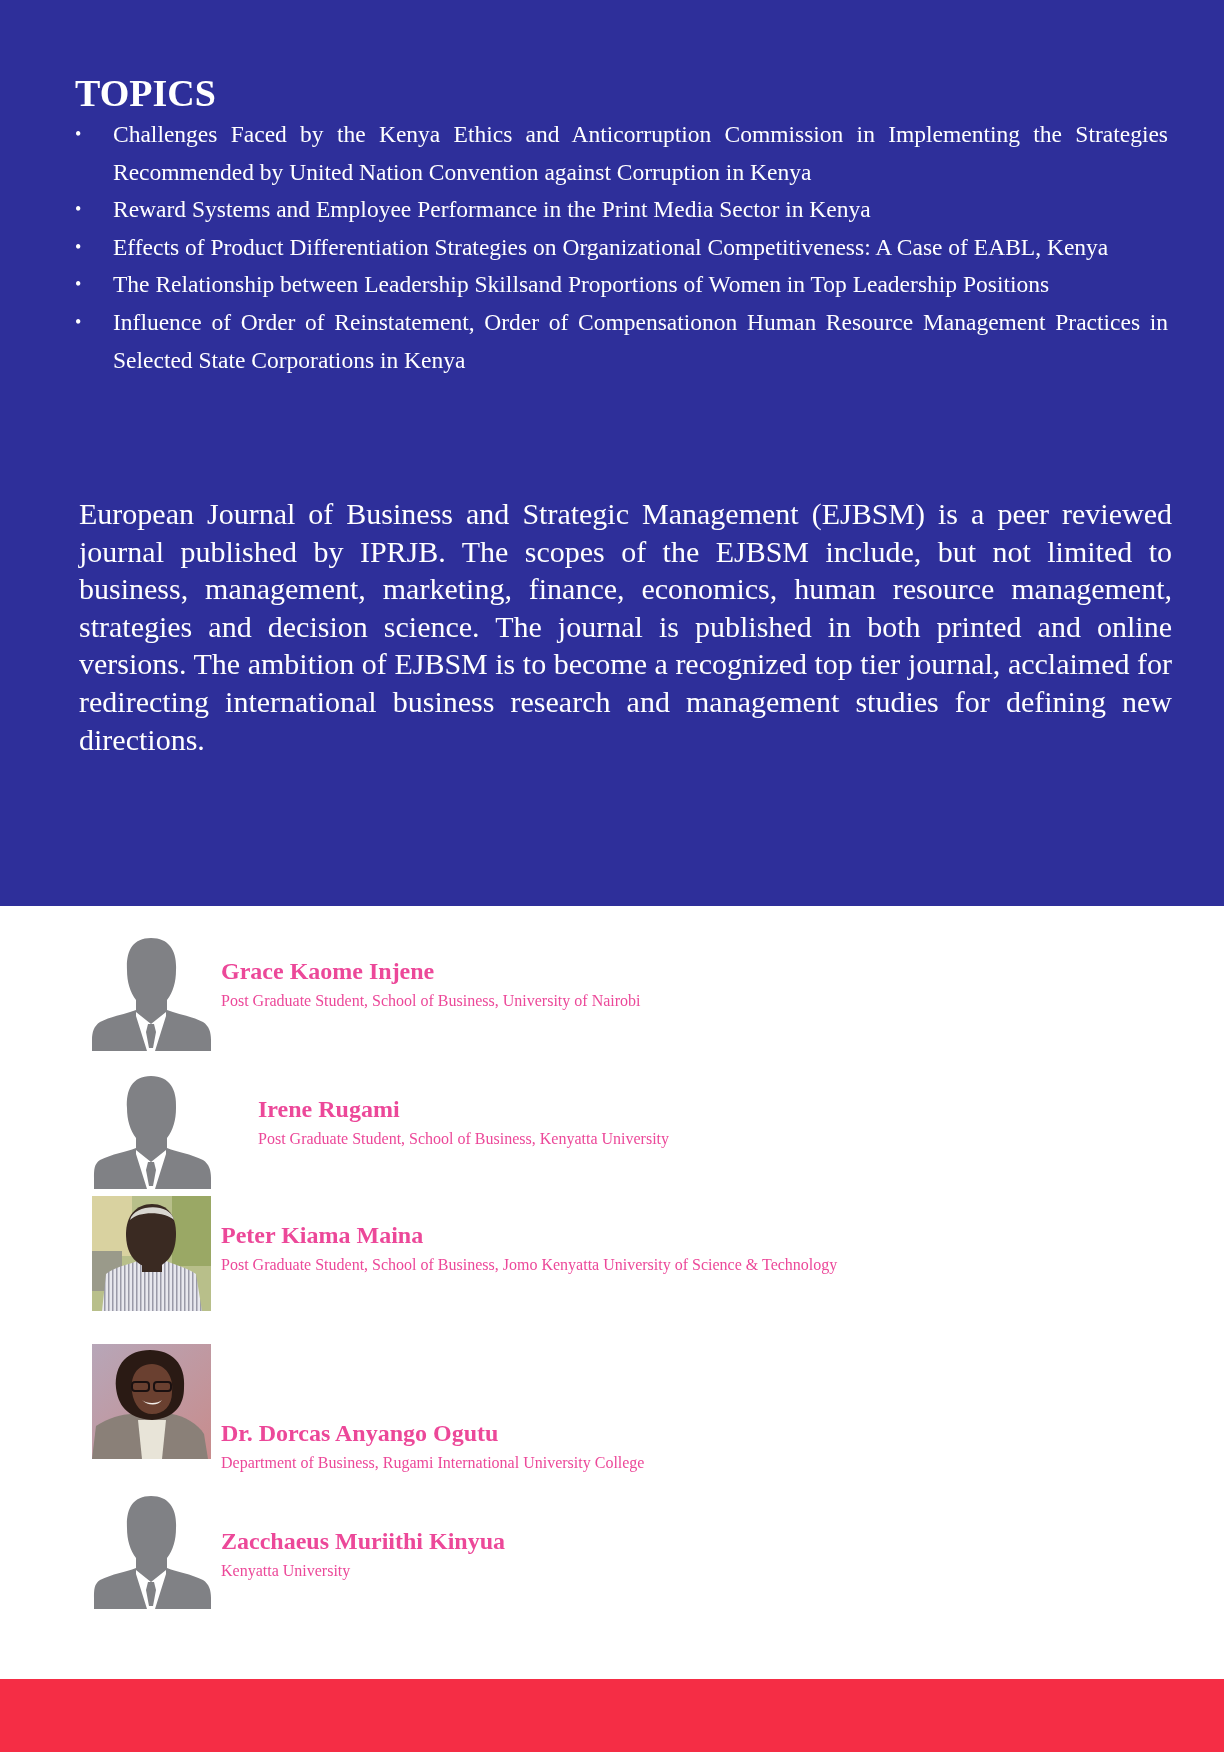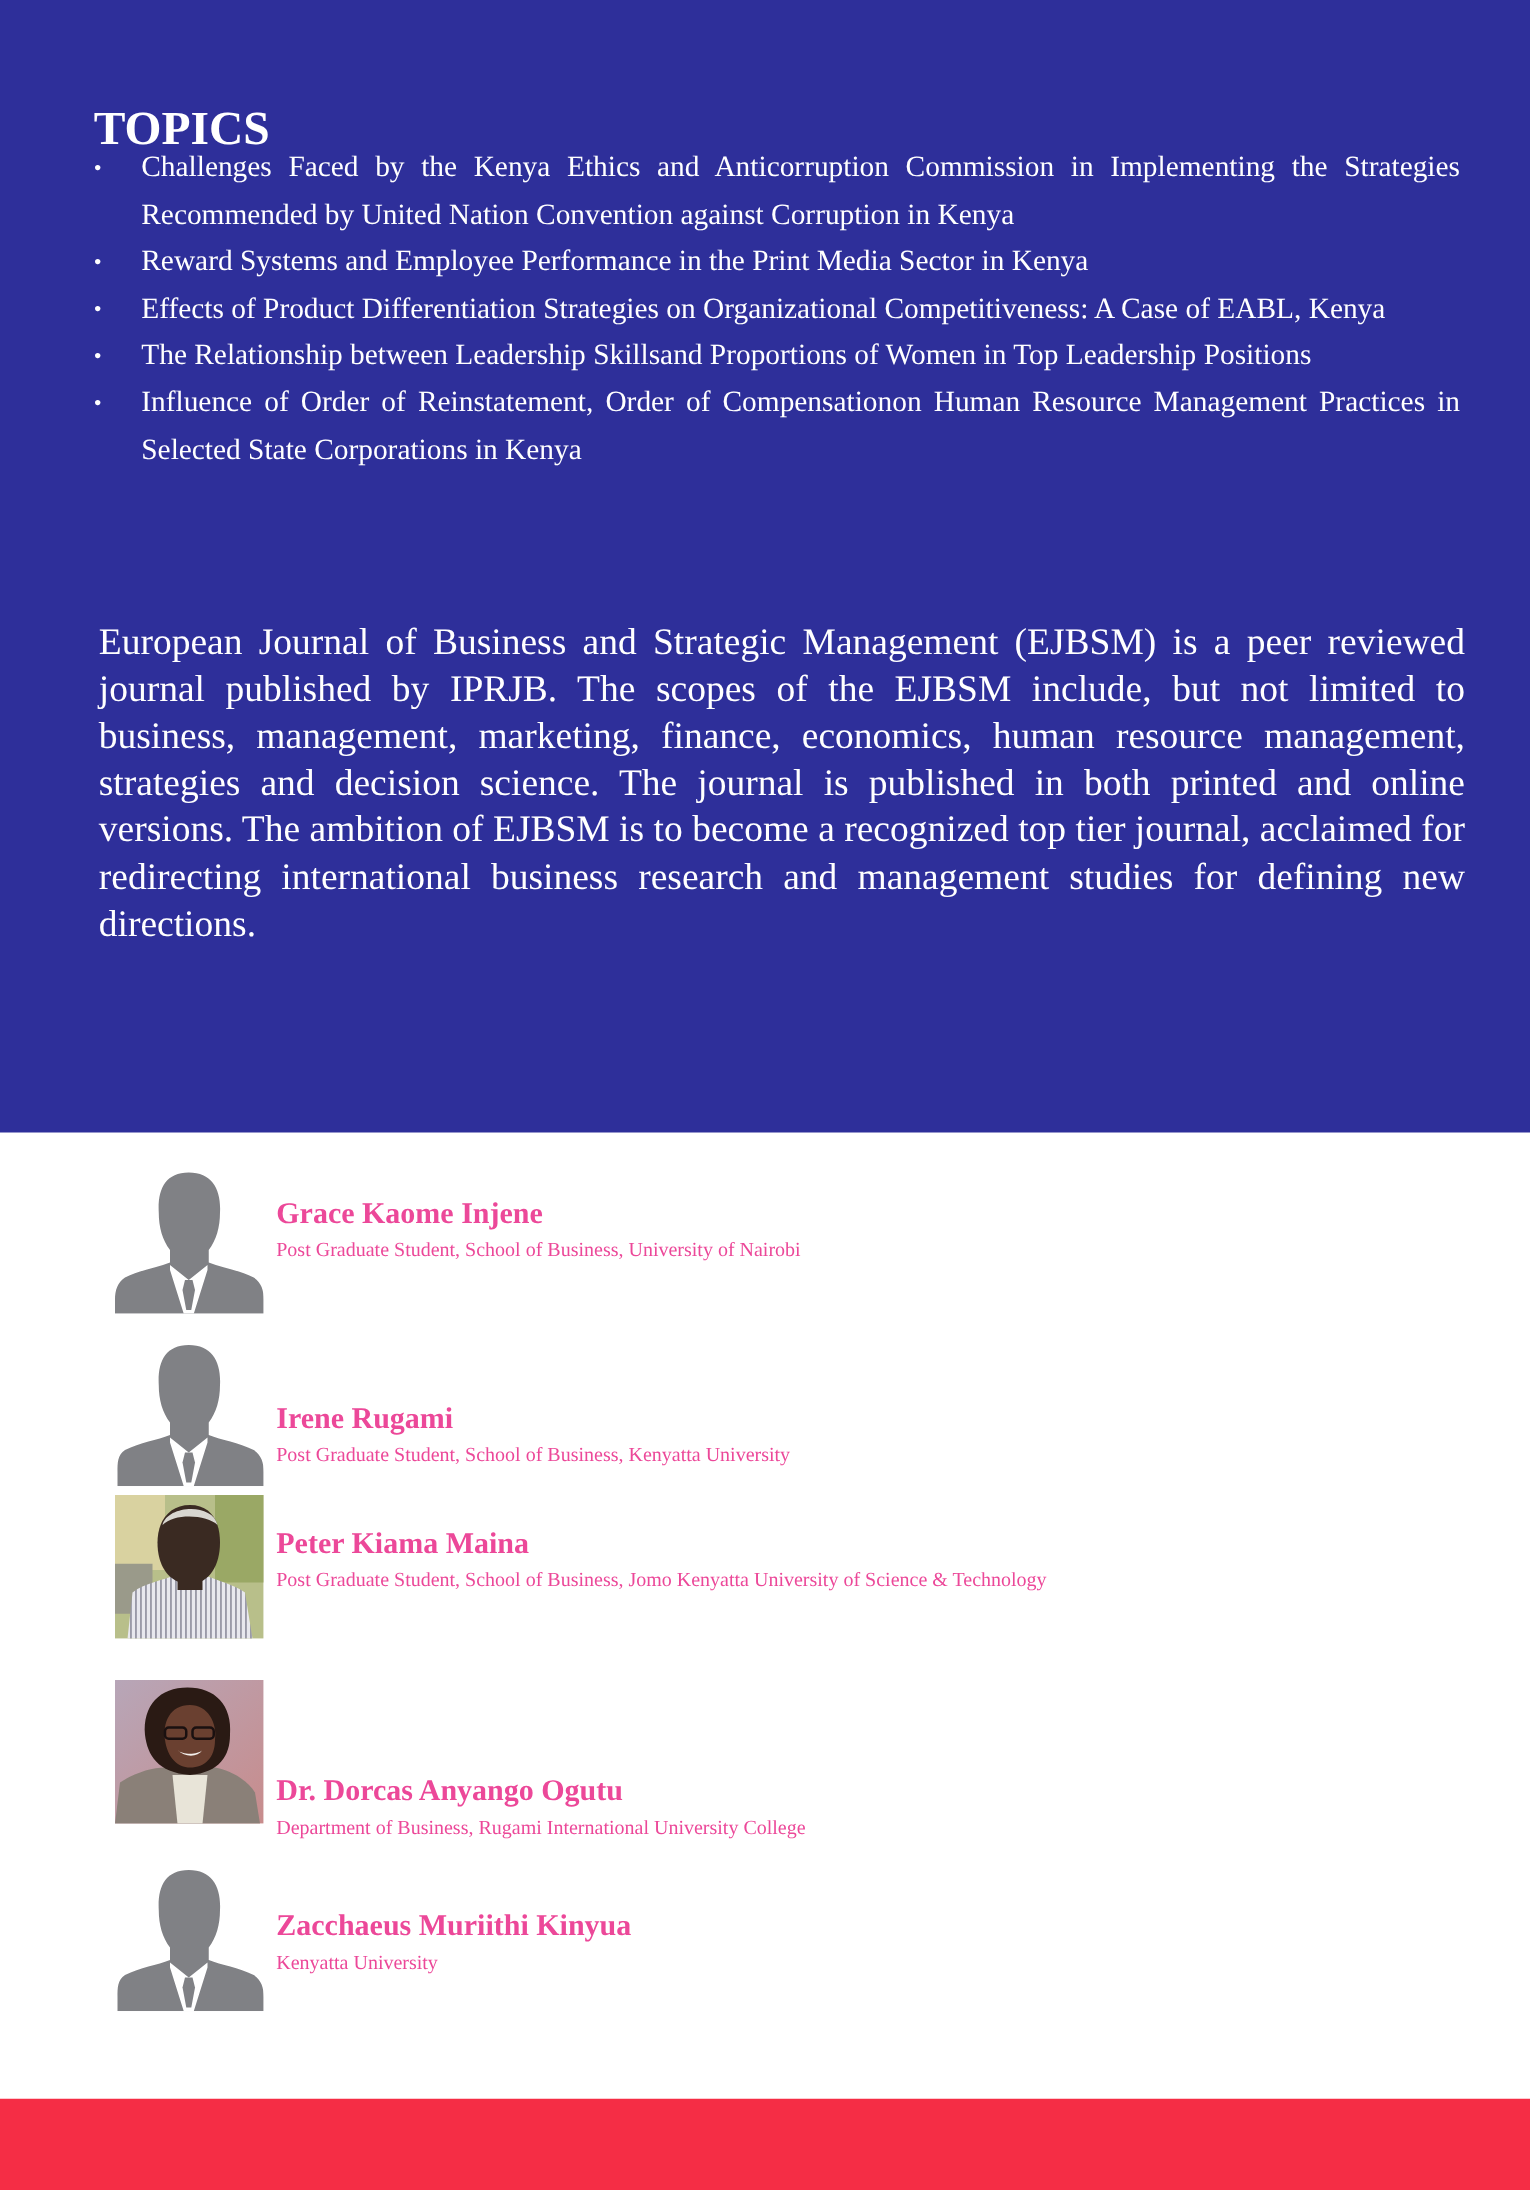--- a/index.html
+++ b/index.html
@@ -7,21 +7,21 @@
     width: 1224px; height: 1752px; position: relative; overflow: hidden;
     background: #ffffff;
     font-family: "Liberation Serif", "DejaVu Serif", serif;
   }
   .blue {
     position: absolute; left: 0; top: 0; width: 1224px; height: 906px;
     background: #2e2f9a;
     color: #ffffff;
   }
   .topics-title {
-    position: absolute; left: 75px; top: 80px;
+    position: absolute; left: 75px; top: 70px;
     font-size: 38px; font-weight: bold; line-height: 46px;
     margin: 0;
   }
   .topics-list {
     position: absolute; left: 75px; top: 116px; width: 1093px;
     margin: 0; padding: 0; list-style: none;
   }
   .topic-item {
     position: relative; padding-left: 38px;
     font-size: 23.5px; line-height: 37.6px;
@@ -88,21 +88,21 @@
   </div>
 
   <div class="person" style="top:168px;">
     <div class="avatar">
       <svg width="119" height="115" viewBox="0 0 119 115">
         <path fill="#808185" d="M59 2 C40 2 34 16 35 34 C35 46 38 56 44 64 L44 74 C34 78 20 80 8 86 C2 90 2 96 2 104 L2 115 L119 115 L119 104 C119 96 117 90 111 86 C99 80 85 78 75 74 L75 64 C81 56 84 46 84 34 C85 16 78 2 59 2 Z"></path>
         <path fill="#ffffff" d="M44 76 L59 88 L74 76 L74 80 L63 115 L55 115 L44 80 Z"></path>
         <path fill="#808185" d="M56 88 L62 88 L64 96 L61 112 L57 112 L54 96 Z"></path>
       </svg>
     </div>
-    <div class="person-text" style="top:46px;">
+    <div class="person-text" style="top:20px;margin-left:37px;">
       <div class="person-name">Irene Rugami</div>
       <div class="person-affil">Post Graduate Student, School of Business, Kenyatta University</div>
     </div>
   </div>
 
   <div class="person" style="top:290px;">
     <div class="avatar">
       <svg width="119" height="115" viewBox="0 0 119 115">
         <defs>
           <pattern id="stripes" width="4" height="4" patternUnits="userSpaceOnUse">

